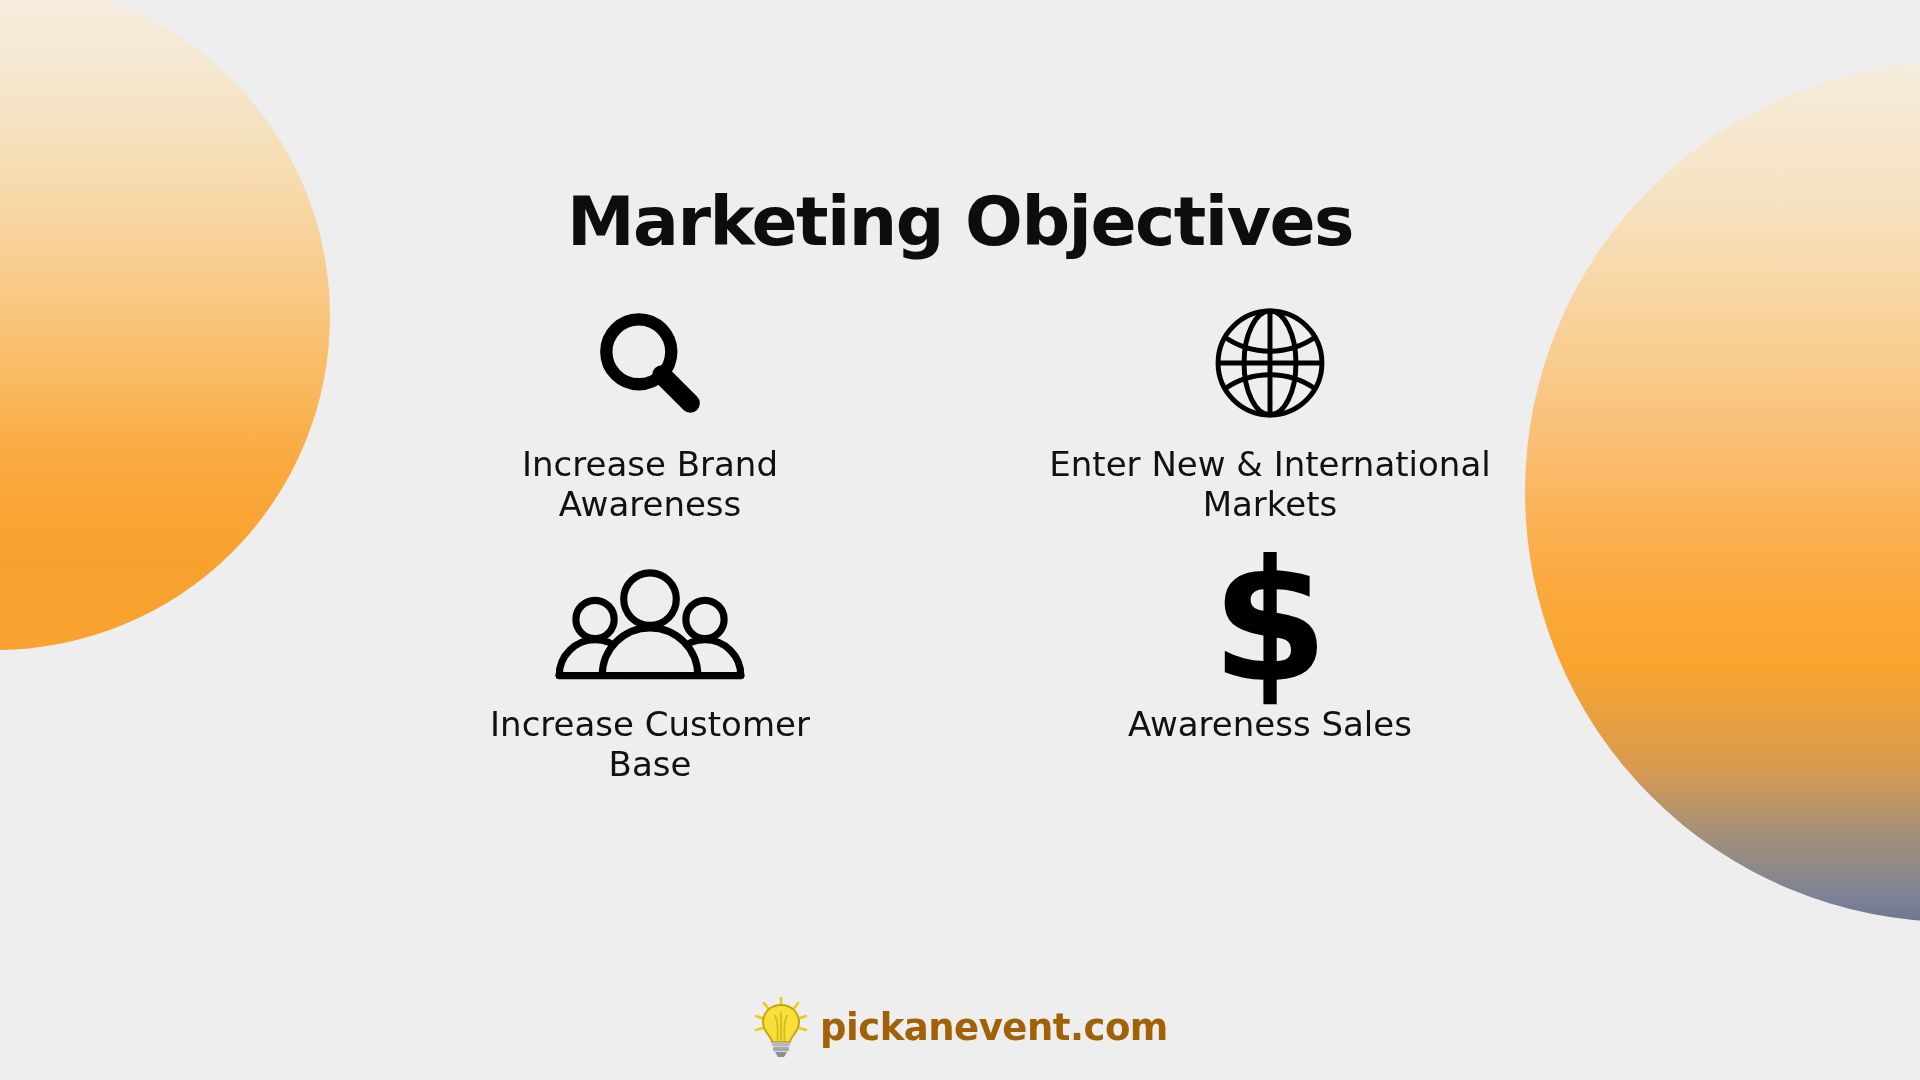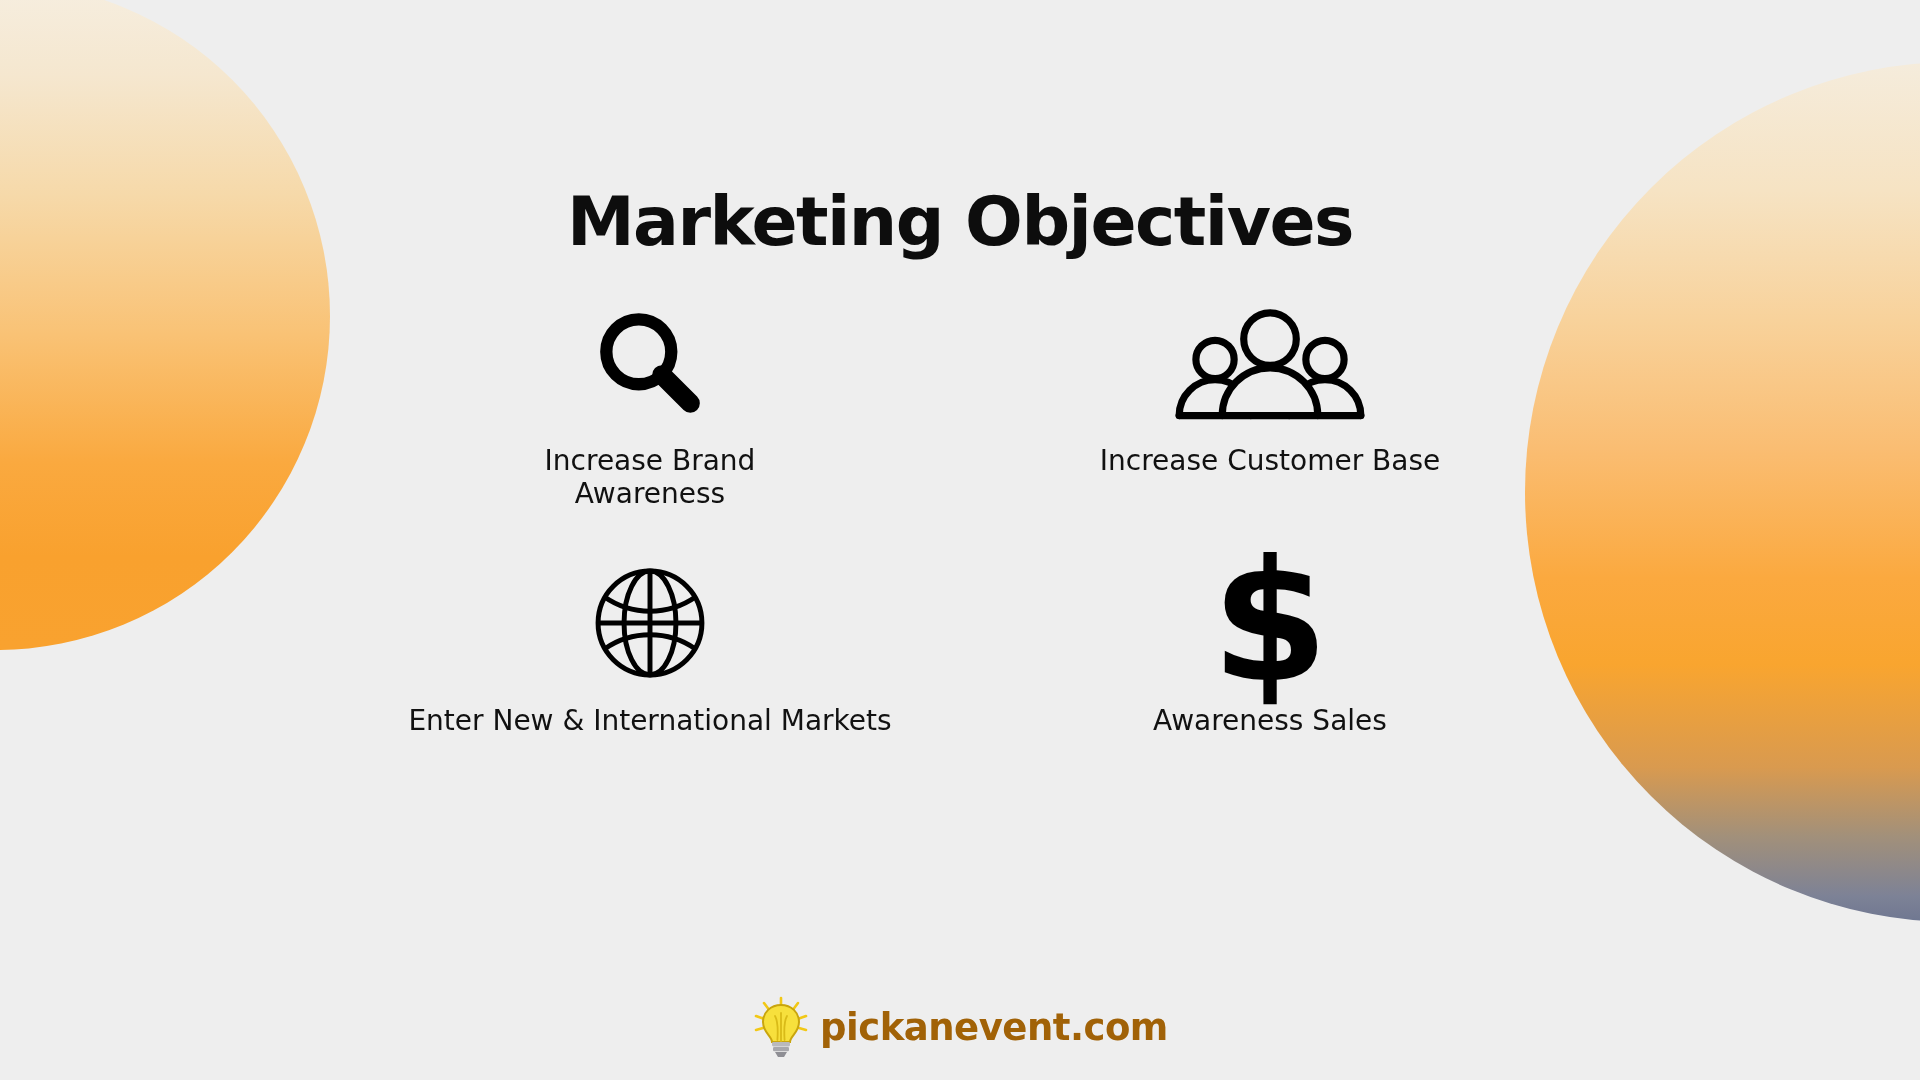--- a/index.html
+++ b/index.html
@@ -99,21 +99,21 @@
   .obj-icon {
     height: 126px;
     display: flex;
     align-items: center;
     justify-content: center;
   }
   .obj-label {
     margin-top: 18px;
     font-family: "DejaVu Sans", sans-serif;
     font-weight: 400;
-    font-size: 28px;
+    font-size: 34px;
     line-height: 1.18;
     color: #111111;
     text-align: center;
     max-width: 470px;
   }
   .obj-2 .obj-label { max-width: 520px; }
   .obj-1 .obj-label { max-width: 330px; }
   .obj-3 .obj-label { max-width: 400px; }
 
   
@@ -168,57 +168,57 @@
   <div class="grid">
 
     <div class="objective obj-1">
       <div class="obj-icon">
         <svg class="icon-search" viewBox="0 0 100 100" xmlns="http://www.w3.org/2000/svg" aria-hidden="true">
           <circle cx="40" cy="40" r="29" fill="none" stroke="#000" stroke-width="11"></circle>
           <path d="M60.5 60.5 L86 86" fill="none" stroke="#000" stroke-width="17" stroke-linecap="round"></path>
         </svg>
       </div>
       <div class="obj-label">Increase Brand Awareness</div>
-    </div>
-
-    <div class="objective obj-3">
-      <div class="obj-icon">
-        <svg class="icon-people" viewBox="0 0 164 100" xmlns="http://www.w3.org/2000/svg" aria-hidden="true">
-          <g fill="none" stroke="#000" stroke-width="6" stroke-linecap="round" stroke-linejoin="round">
-
-            <circle cx="36" cy="47" r="16"></circle>
-            <path d="M6 94 a30 30 0 0 1 60 0"></path>
-
-            <circle cx="128" cy="47" r="16"></circle>
-            <path d="M98 94 a30 30 0 0 1 60 0"></path>
-
-            <circle cx="82" cy="30" r="22" fill="#eeeeee"></circle>
-            <path d="M42 94 a40 40 0 0 1 80 0" fill="#eeeeee"></path>
-
-            <line x1="6" y1="94" x2="158" y2="94"></line>
-          </g>
-        </svg>
-      </div>
-      <div class="obj-label">Increase Customer Base</div>
     </div>
 
     <div class="objective obj-2">
       <div class="obj-icon">
         <svg class="icon-globe" viewBox="0 0 100 100" xmlns="http://www.w3.org/2000/svg" aria-hidden="true">
           <g fill="none" stroke="#000" stroke-width="4.2">
             <circle cx="50" cy="50" r="44"></circle>
             <line x1="50" y1="6" x2="50" y2="94"></line>
             <line x1="6" y1="50" x2="94" y2="50"></line>
             <ellipse cx="50" cy="50" rx="22" ry="44"></ellipse>
             <path d="M11.5 28 C23 36 36 40 50 40 C64 40 77 36 88.5 28"></path>
             <path d="M11.5 72 C23 64 36 60 50 60 C64 60 77 64 88.5 72"></path>
           </g>
         </svg>
       </div>
       <div class="obj-label">Enter New &amp; International Markets</div>
+    </div>
+
+    <div class="objective obj-3">
+      <div class="obj-icon">
+        <svg class="icon-people" viewBox="0 0 164 100" xmlns="http://www.w3.org/2000/svg" aria-hidden="true">
+          <g fill="none" stroke="#000" stroke-width="6" stroke-linecap="round" stroke-linejoin="round">
+
+            <circle cx="36" cy="47" r="16"></circle>
+            <path d="M6 94 a30 30 0 0 1 60 0"></path>
+
+            <circle cx="128" cy="47" r="16"></circle>
+            <path d="M98 94 a30 30 0 0 1 60 0"></path>
+
+            <circle cx="82" cy="30" r="22" fill="#eeeeee"></circle>
+            <path d="M42 94 a40 40 0 0 1 80 0" fill="#eeeeee"></path>
+
+            <line x1="6" y1="94" x2="158" y2="94"></line>
+          </g>
+        </svg>
+      </div>
+      <div class="obj-label">Increase Customer Base</div>
     </div>
 
     <div class="objective obj-4">
       <div class="obj-icon">
         <span class="dollar-glyph">$</span>
       </div>
       <div class="obj-label">Awareness Sales</div>
     </div>
 
   </div>

